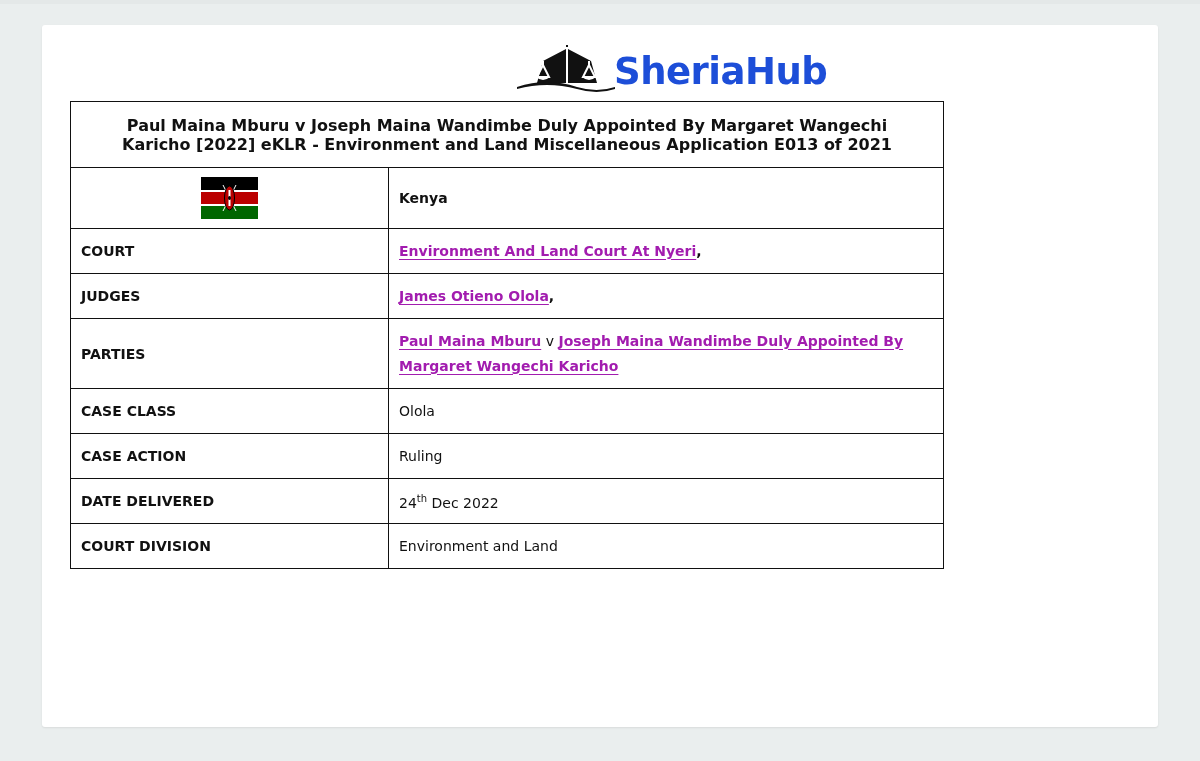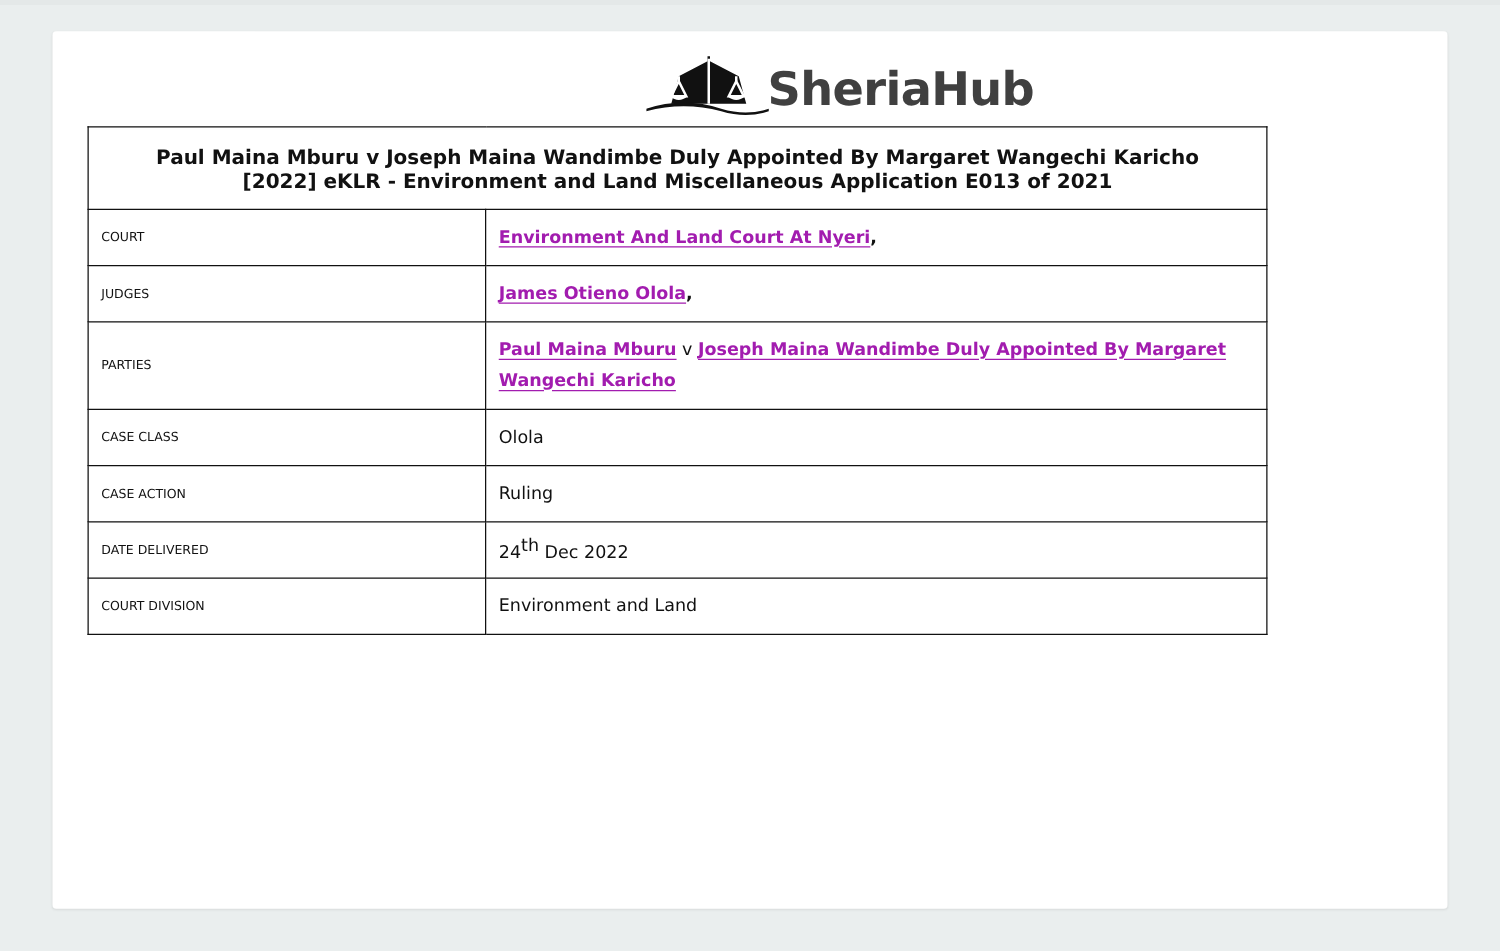--- a/index.html
+++ b/index.html
@@ -42,70 +42,70 @@
   .logo-mark {
     width: 100px;
     height: 50px;
     display: block;
   }
   .logo-text {
     font-family: "DejaVu Sans", sans-serif;
     font-weight: bold;
     font-size: 37px;
     letter-spacing: -0.5px;
-    color: #404040;
+    color: #1d4ed8;
     margin-left: -3px;
     line-height: 1;
     margin-top: 6px;
   }
   table.case {
     position: absolute;
     left: 28px;
     top: 76px;
-    width: 944px;
+    width: 874px;
     border-collapse: collapse;
     font-size: 14px;
   }
   table.case td {
     border: 1px solid #111;
     padding: 0 10px;
     vertical-align: middle;
   }
   .title-cell {
     text-align: center;
     font-weight: bold;
     font-size: 16px;
     line-height: 19px;
     height: 65px;
     padding: 0 40px !important;
   }
   .label-cell {
     width: 297px;
-    font-weight: normal;
-    font-size: 10px;
+    font-weight: bold;
+    font-size: 14px;
   }
   .flag-cell {
     text-align: center;
     height: 60px;
   }
   .value-cell {
     font-size: 14px;
     line-height: 25px;
   }
   .row-std td { height: 44px; }
   .row-parties td { height: 69px; }
   .bold { font-weight: bold; }
   a.link {
     color: #a21caf;
     font-weight: bold;
     text-decoration: underline;
     text-underline-offset: 3px;
     cursor: pointer;
   }
-  sup { font-size: 14px; }
+  sup { font-size: 10px; }
   .flag {
     display: inline-block;
     vertical-align: middle;
   }
 </style>
 </head>
 <body>
 
 <div class="top-strip"></div>
 
@@ -130,20 +130,37 @@
     </svg>
     <span class="logo-text">SheriaHub</span>
   </div>
 
   <table class="case">
     <tbody>
         <tr>
       <td colspan="2" class="title-cell">Paul Maina Mburu v Joseph Maina Wandimbe Duly Appointed By Margaret Wangechi Karicho [2022] eKLR - Environment and Land Miscellaneous Application E013 of 2021</td>
     </tr>
 
+    <tr>
+      <td class="flag-cell">
+        <svg class="flag" width="57" height="42" viewBox="0 0 57 42">
+          <rect x="0" y="0" width="57" height="13" fill="#000"></rect>
+          <rect x="0" y="13" width="57" height="2" fill="#fff"></rect>
+          <rect x="0" y="15" width="57" height="12" fill="#bb0000"></rect>
+          <rect x="0" y="27" width="57" height="2" fill="#fff"></rect>
+          <rect x="0" y="29" width="57" height="13" fill="#006600"></rect>
+          <line x1="22" y1="8" x2="35" y2="34" stroke="#fff" stroke-width="1"></line>
+          <line x1="35" y1="8" x2="22" y2="34" stroke="#fff" stroke-width="1"></line>
+          <ellipse cx="28.5" cy="21" rx="5" ry="12" fill="#bb0000" stroke="#000" stroke-width="1"></ellipse>
+          <rect x="27.5" y="13" width="2" height="16" fill="#fff"></rect>
+          <ellipse cx="28.5" cy="21" rx="1.5" ry="2" fill="#000"></ellipse>
+        </svg>
+      </td>
+      <td class="value-cell bold">Kenya</td>
+    </tr>
 
     <tr class="row-std">
       <td class="label-cell">COURT</td>
       <td class="value-cell"><a class="link">Environment And Land Court At Nyeri</a><span class="bold">,</span></td>
     </tr>
 
     <tr class="row-std">
       <td class="label-cell">JUDGES</td>
       <td class="value-cell"><a class="link">James Otieno Olola</a><span class="bold">,</span></td>
     </tr>

